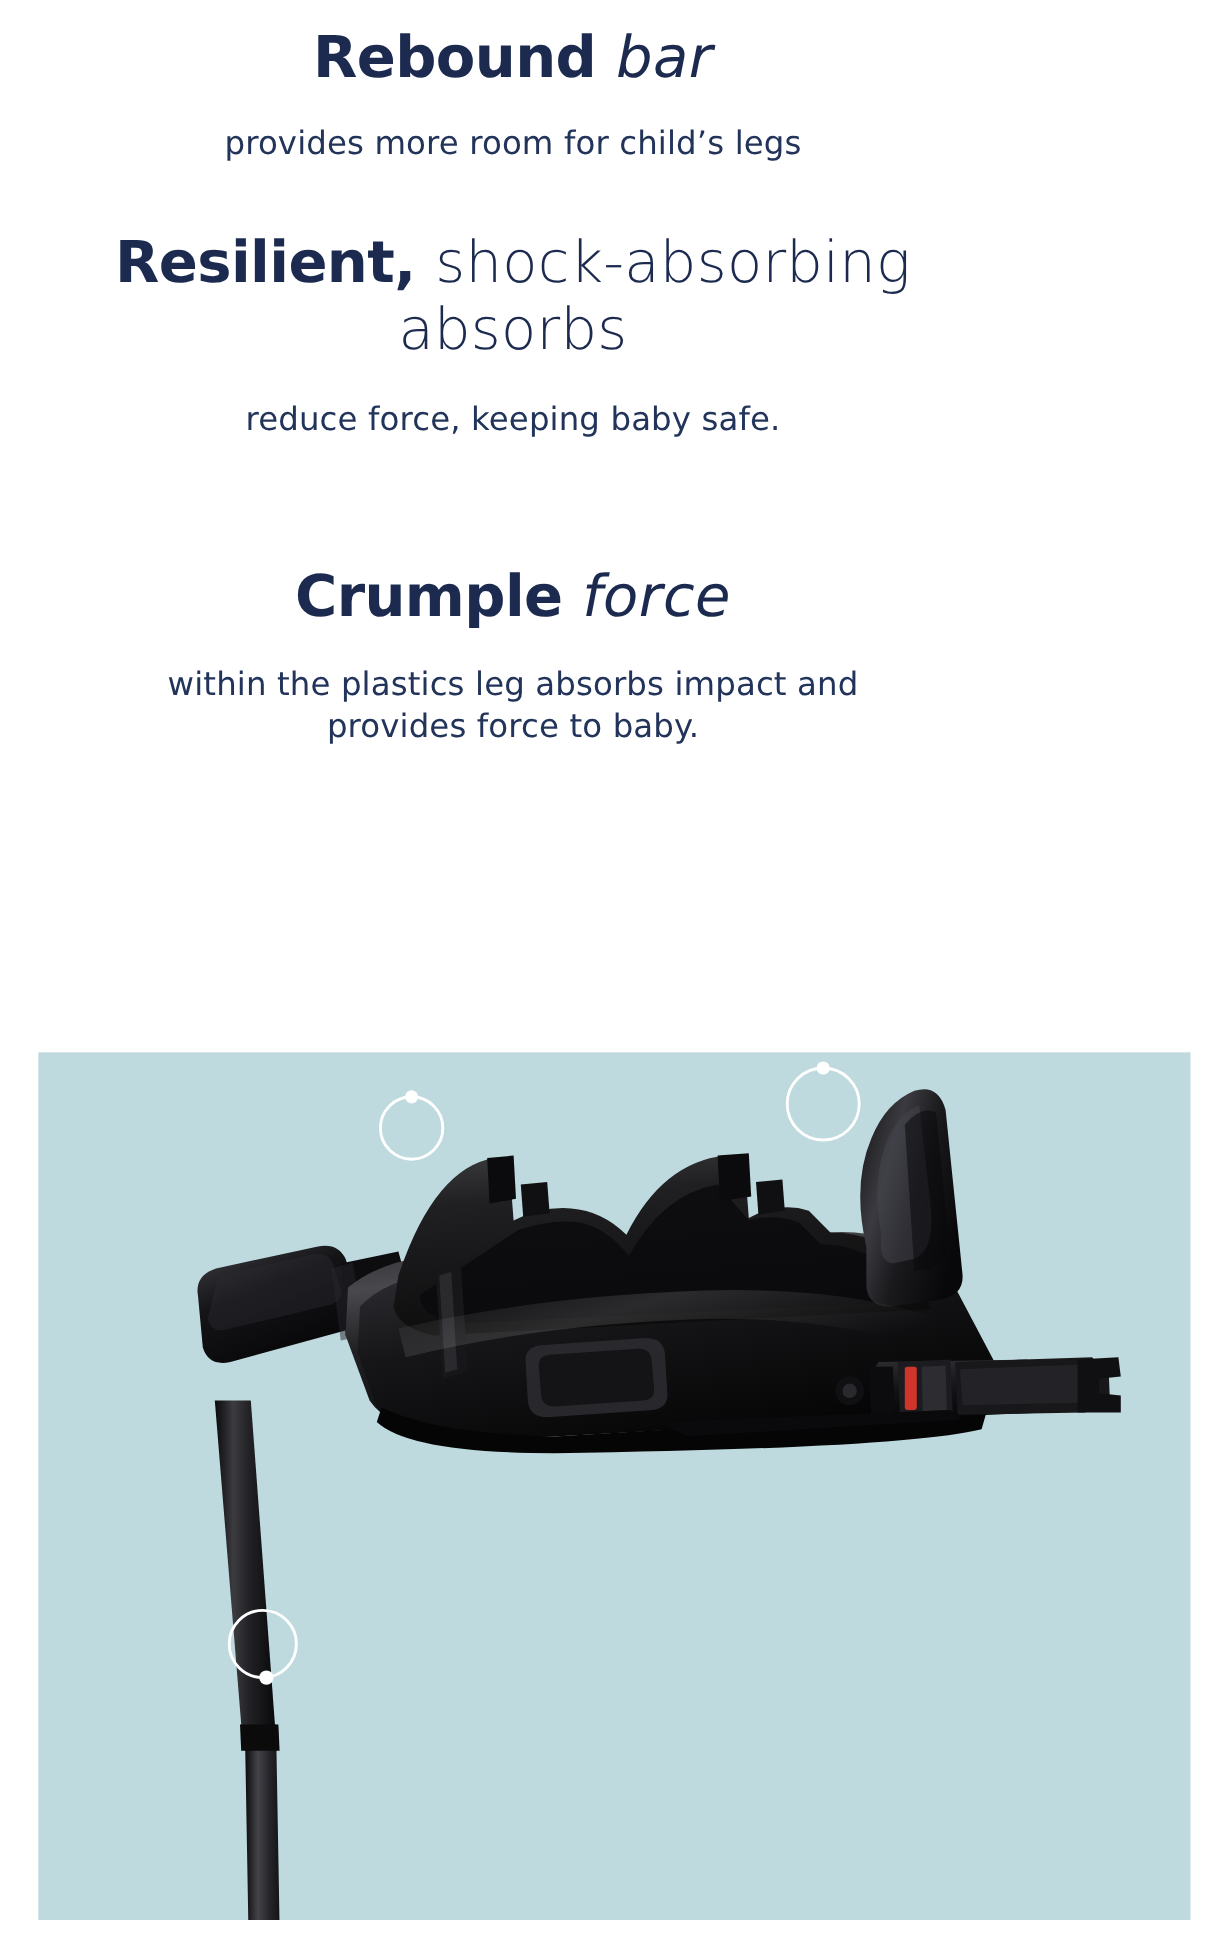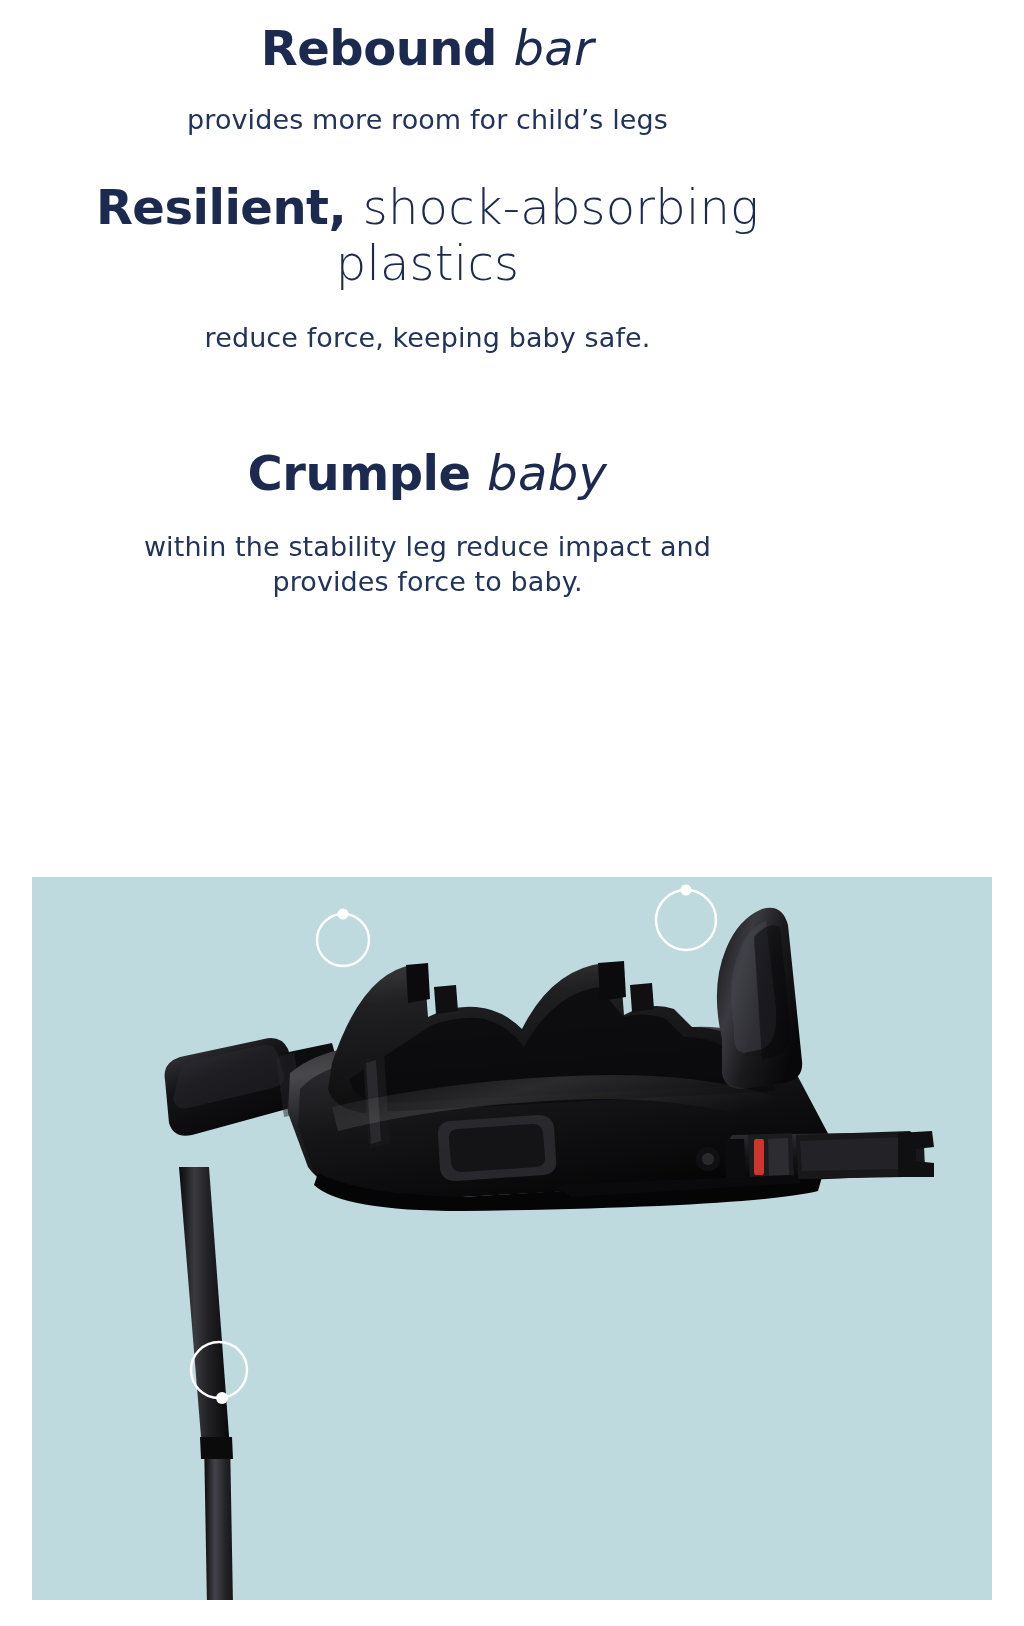--- a/index.html
+++ b/index.html
@@ -52,21 +52,21 @@
   .headline .hl-light-italic {
     font-weight: 300;
     font-style: italic;
     letter-spacing: 0.4px;
   }
 
   .subcopy {
     color: #22345a;
     font-weight: 400;
     line-height: 1.30;
-    margin: 0;
+    margin: 12px;
     padding: 0 70px;
     letter-spacing: 0.1px;
   }
 
   
   #feature-rebound { padding-top: 22px; }
   #feature-rebound .headline { font-size: 48px; }
   #feature-rebound .subcopy  { font-size: 27px; margin-top: 26px; }
 
   
@@ -106,32 +106,32 @@
       <h2 class="headline">
         <span class="hl-bold">Rebound</span>
         <span class="hl-light-italic">bar</span>
       </h2>
       <p class="subcopy">provides more room for child’s legs</p>
     </section>
 
     <section class="feature" id="feature-resilient">
       <h2 class="headline">
         <span class="hl-bold">Resilient,</span>
-        <span class="hl-light">shock-absorbing plastics</span>
+        <span class="hl-light">shock-absorbing absorbs</span>
       </h2>
       <p class="subcopy">reduce force, keeping baby safe.</p>
     </section>
 
     <section class="feature" id="feature-crumple">
       <h2 class="headline">
         <span class="hl-bold">Crumple</span>
-        <span class="hl-light-italic">baby</span>
+        <span class="hl-light-italic">force</span>
       </h2>
       <p class="subcopy">
-        <span>within the stability leg reduce impact and</span><br>
+        <span>within the plastics leg absorbs impact and</span><br>
         <span>provides force to baby.</span>
       </p>
     </section>
 
   </div>
 
   <div class="product-panel">
     <div class="product-stage">
       <svg class="product-svg" viewBox="0 0 960 723" preserveAspectRatio="xMidYMid meet">
         <defs>

